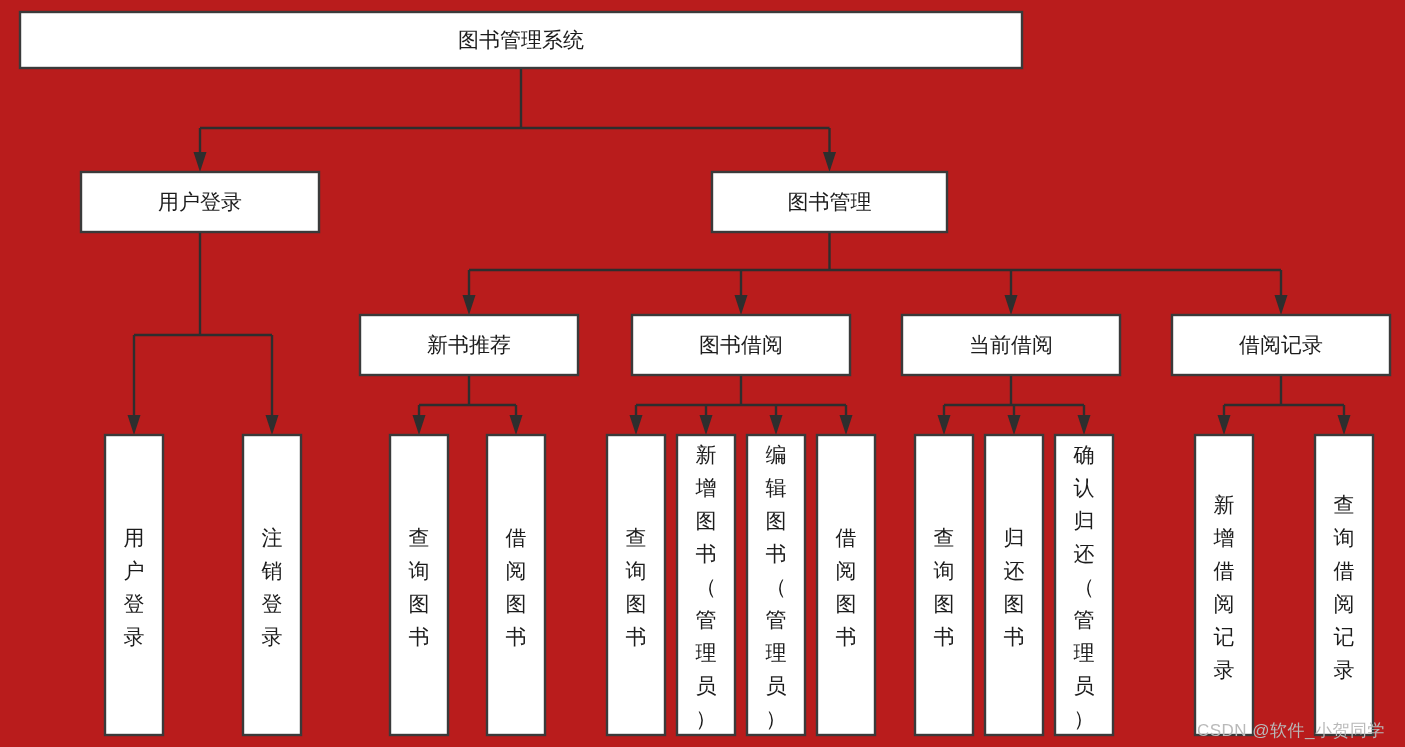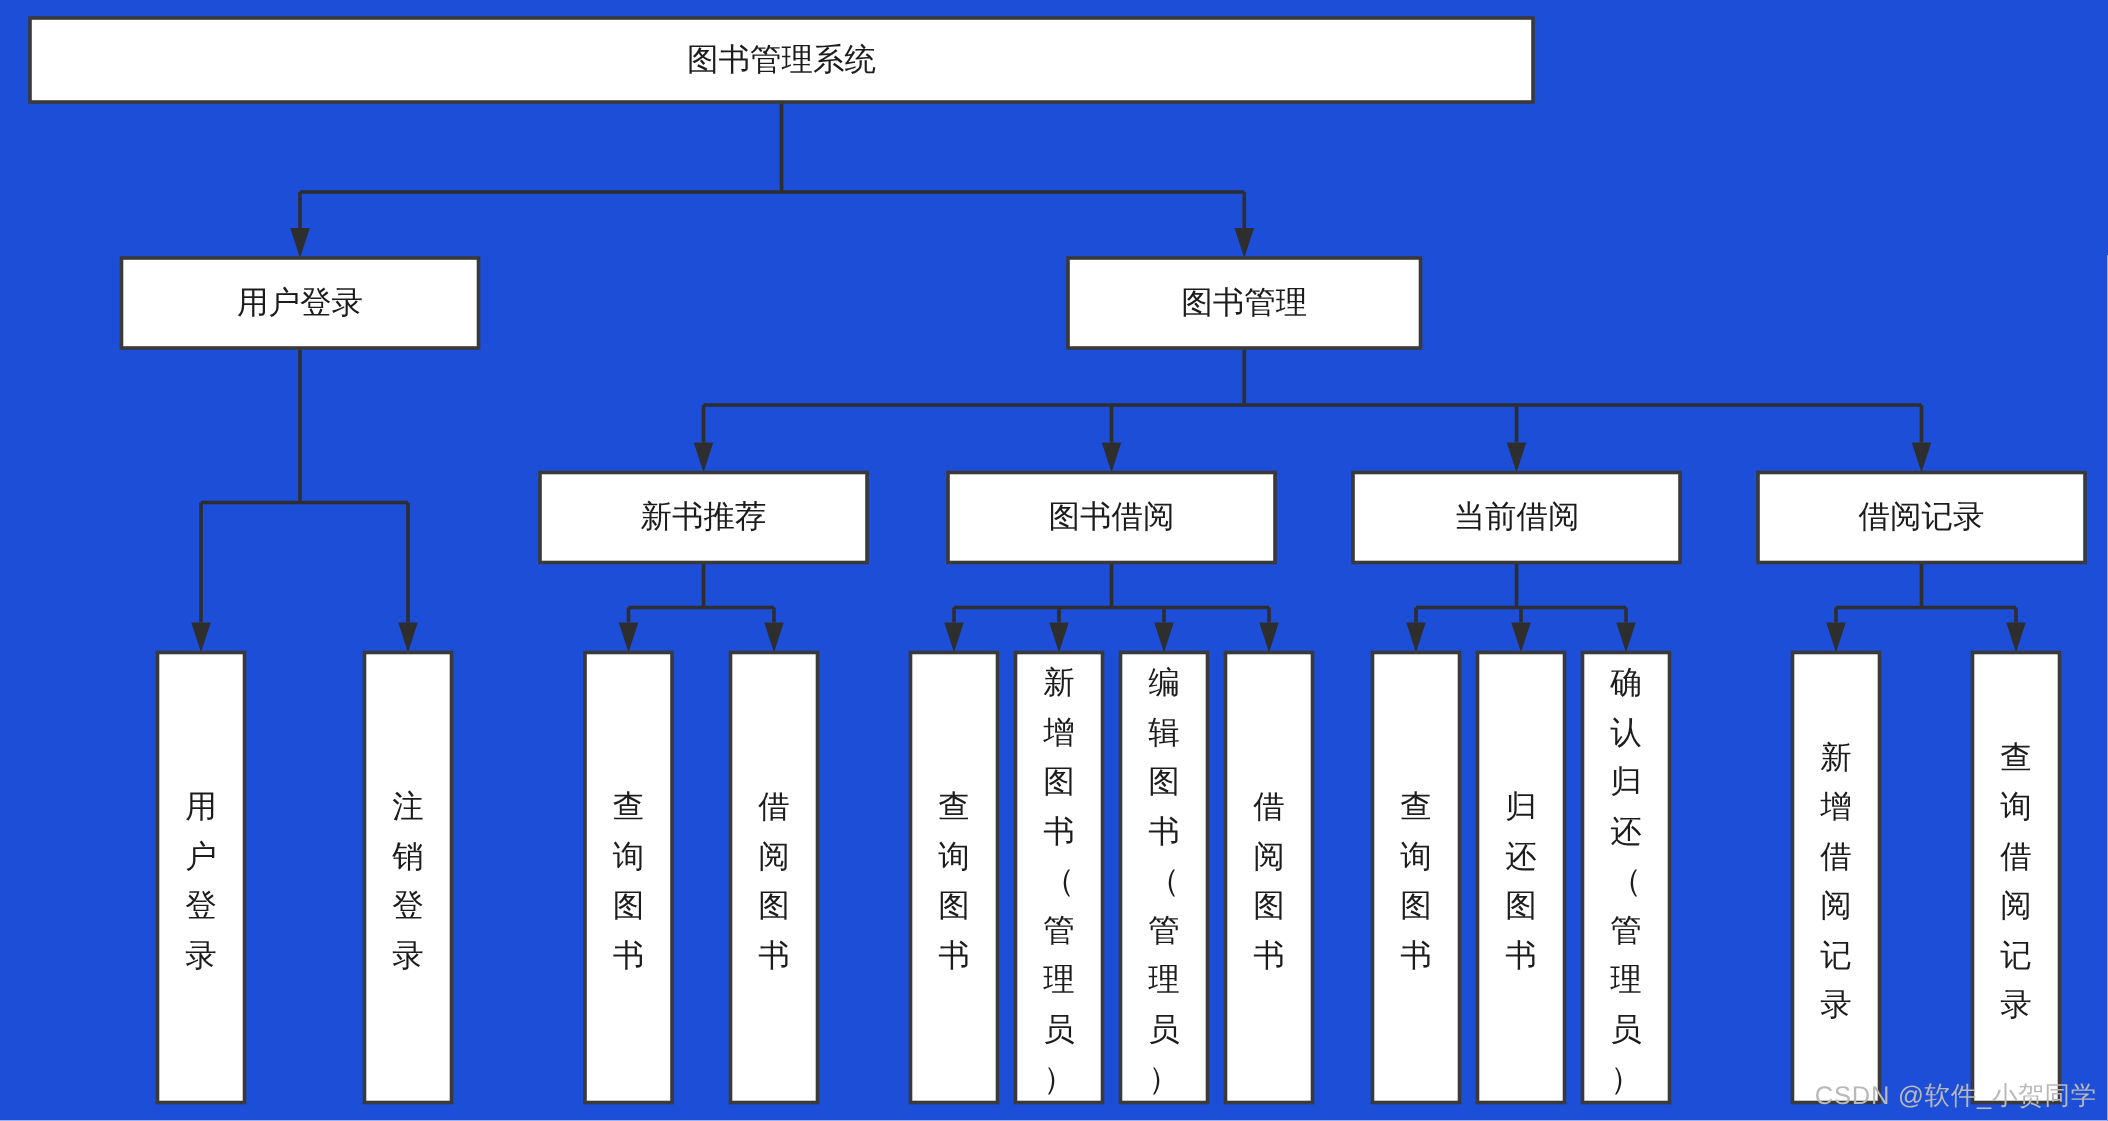--- a/index.html
+++ b/index.html
@@ -8,21 +8,21 @@
     padding: 0;
     background: #ffffff;
   }
   body {
     font-family: "Liberation Sans", "DejaVu Sans", sans-serif;
   }
   #diagram-root {
     position: relative;
     width: 1405px;
     height: 747px;
-    background: #1d4ed8;
+    background: #b91c1c;
     overflow: hidden;
   }
   svg.canvas {
     position: absolute;
     top: 0;
     left: 0;
     width: 1405px;
     height: 747px;
     display: block;
   }
@@ -51,21 +51,21 @@
   }
   .node-label-v {
     font-family: "Liberation Sans", "DejaVu Sans", sans-serif;
     font-size: 21px;
     fill: #1c1c1c;
     text-anchor: middle;
     white-space: pre;
   }
   .watermark-text {
     position: absolute;
-    right: 7px;
+    right: 20px;
     bottom: 5px;
     font-family: "Liberation Sans", "DejaVu Sans", sans-serif;
     font-size: 17px;
     color: #b9b9b9;
     letter-spacing: 0.5px;
     user-select: none;
     pointer-events: none;
   }
 </style>
 </head>

